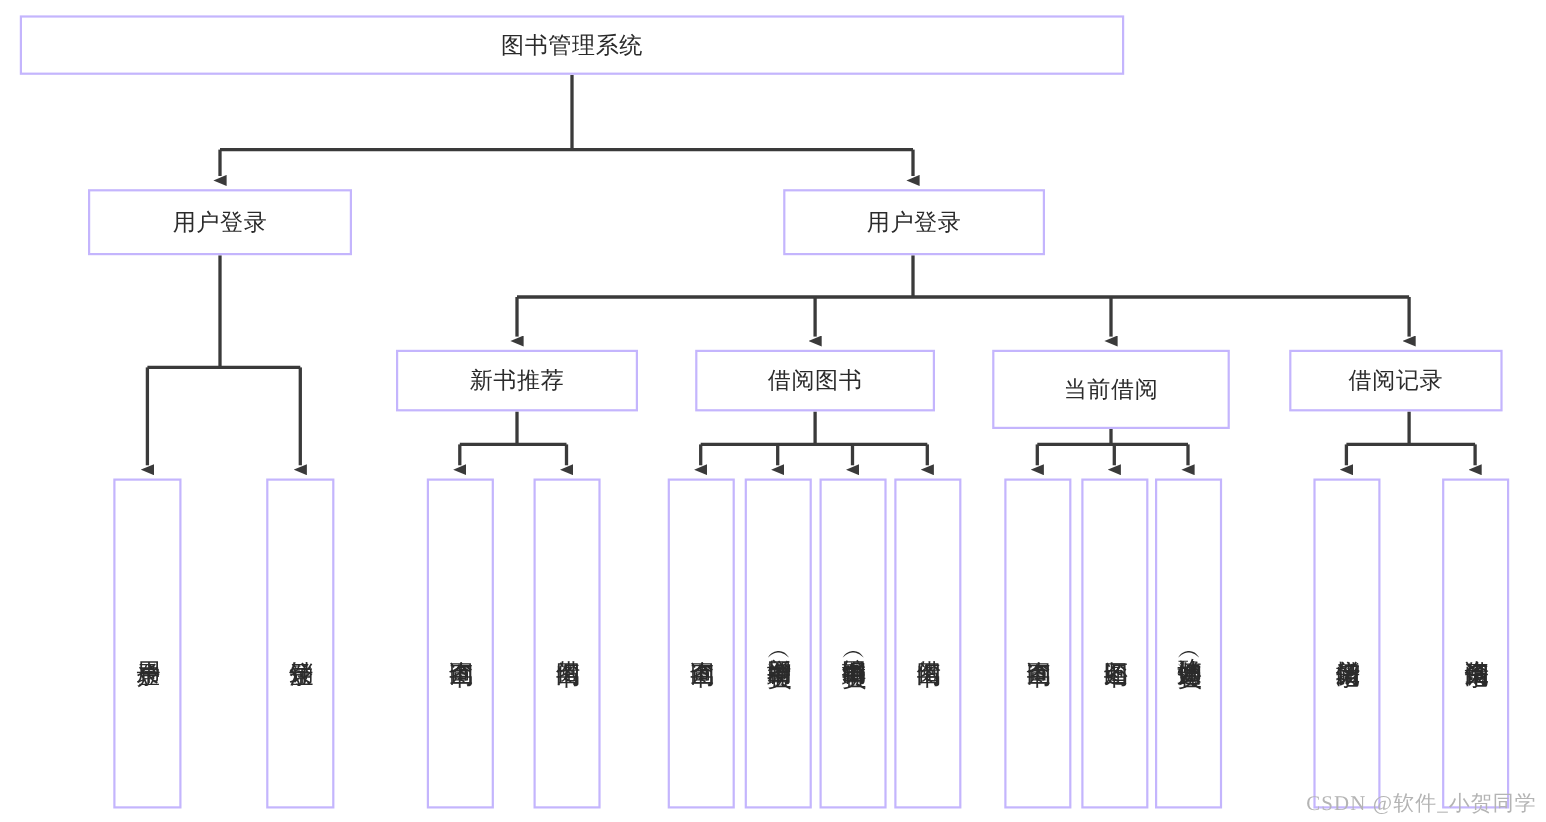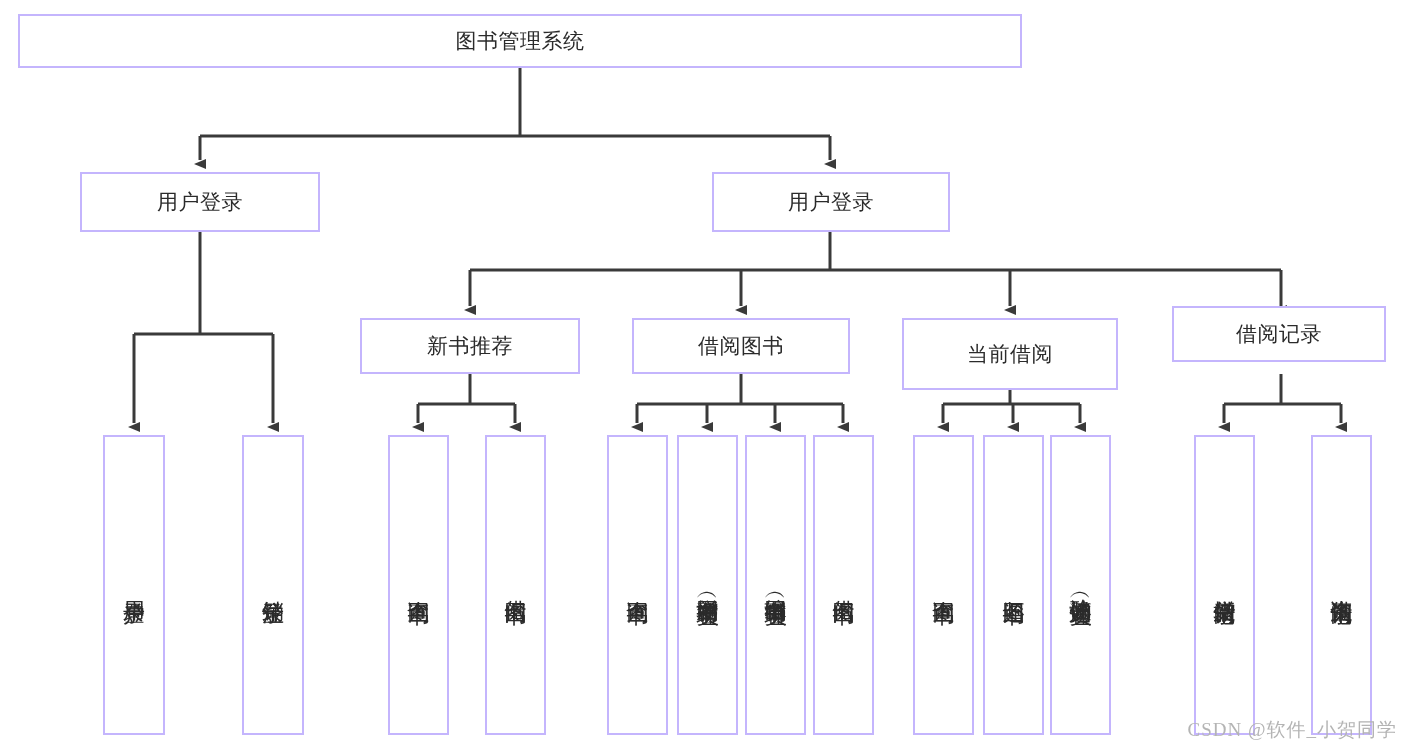--- a/index.html
+++ b/index.html
@@ -142,21 +142,21 @@
 
   <div class="node horiz" id="n-l3-0" style="left: 360px; top: 318px; width: 220px; height: 56px;">
     <span class="node-label">新书推荐</span>
   </div>
   <div class="node horiz" id="n-l3-1" style="left: 632px; top: 318px; width: 218px; height: 56px;">
     <span class="node-label">借阅图书</span>
   </div>
   <div class="node horiz" id="n-l3-2" style="left: 902px; top: 318px; width: 216px; height: 72px;">
     <span class="node-label">当前借阅</span>
   </div>
-  <div class="node horiz" id="n-l3-3" style="left: 1172px; top: 306px; width: 214px; height: 56px;">
+  <div class="node horiz" id="n-l3-3" style="left: 1172px; top: 318px; width: 194px; height: 56px;">
     <span class="node-label">借阅记录</span>
   </div>
 
   <div class="node vert" id="n-leaf-0" style="left: 103px; top: 435px; width: 62px; height: 300px;">
     <span class="vtext">用户登录</span>
   </div>
   <div class="node vert" id="n-leaf-1" style="left: 242px; top: 435px; width: 62px; height: 300px;">
     <span class="vtext">注销登录</span>
   </div>
   <div class="node vert" id="n-leaf-2" style="left: 388px; top: 435px; width: 61px; height: 300px;">

